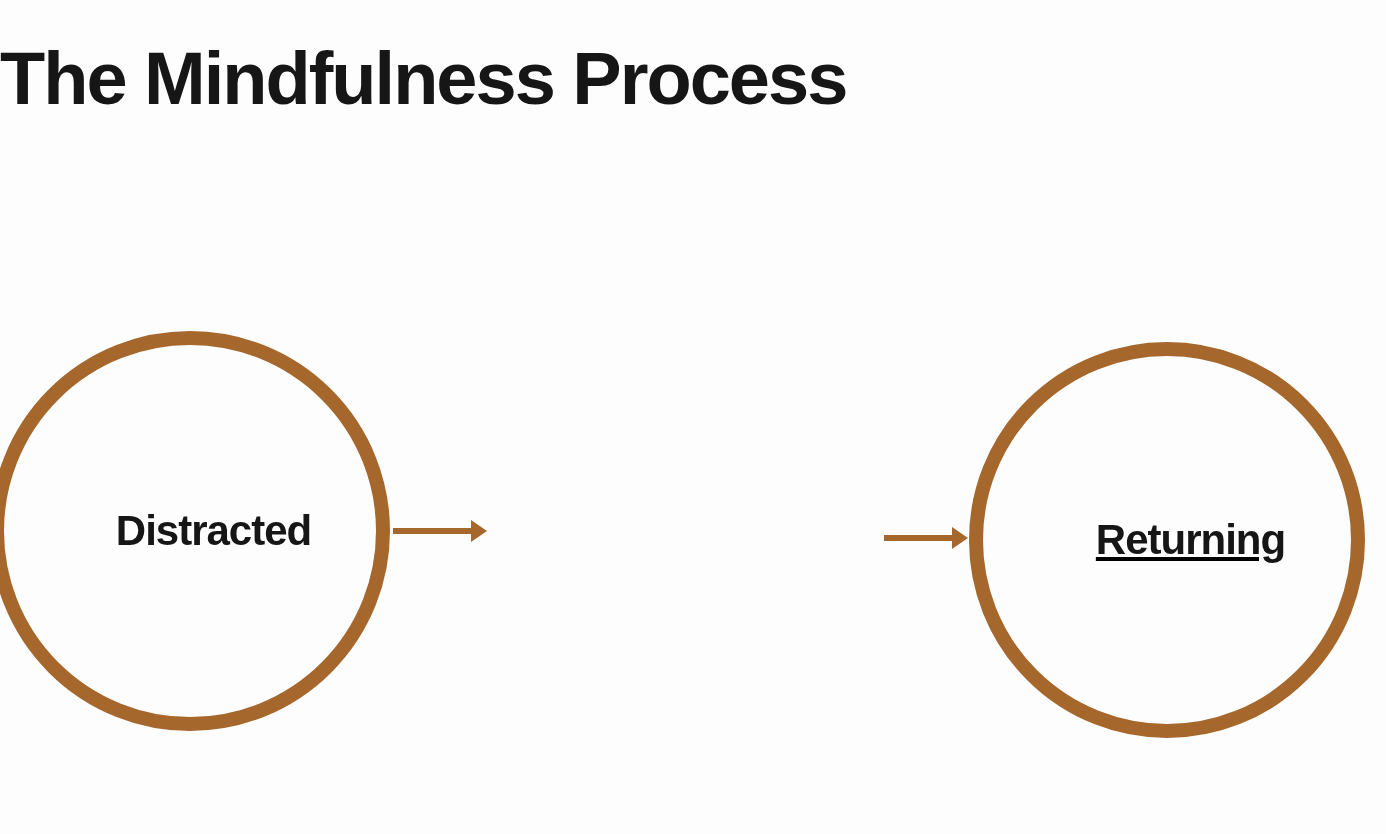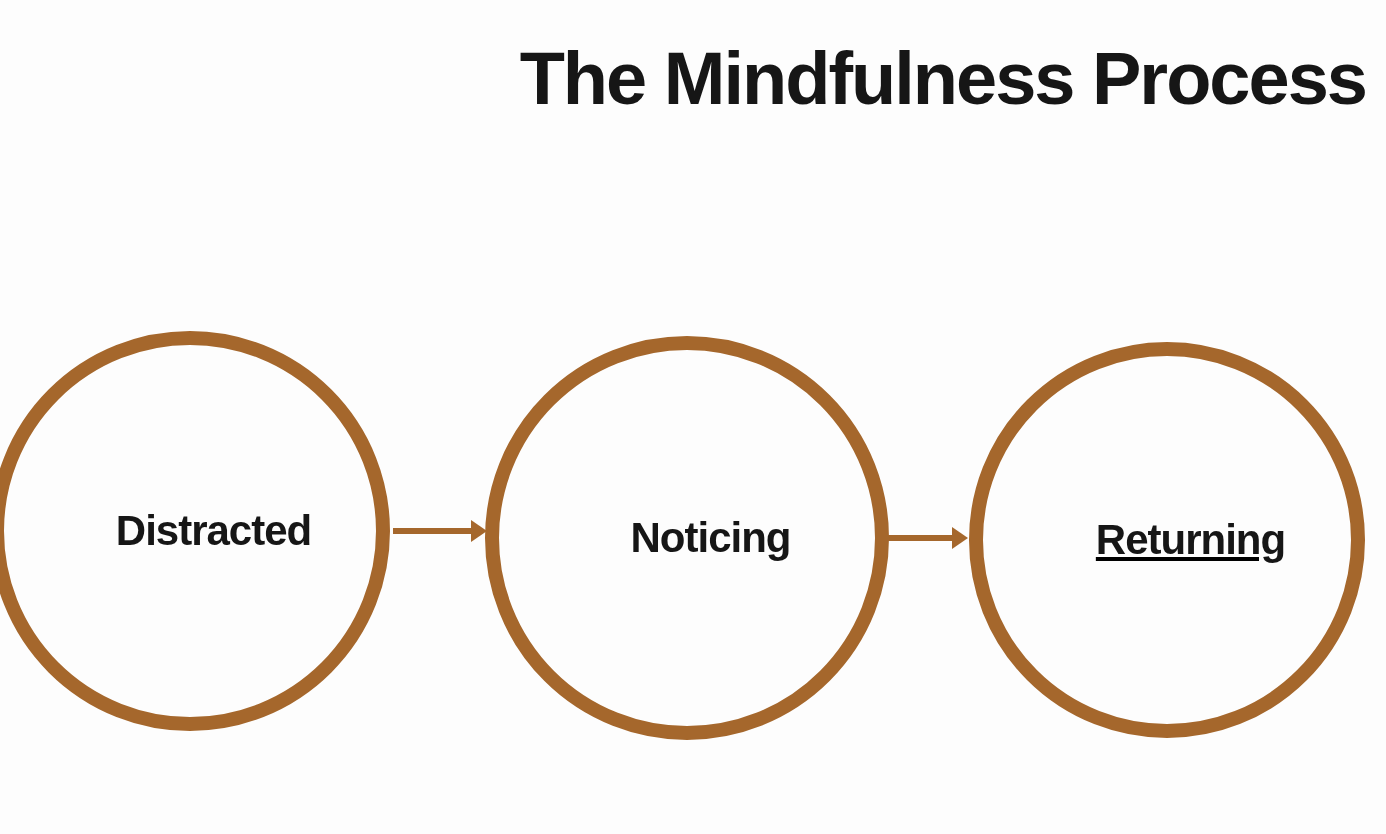--- a/index.html
+++ b/index.html
@@ -19,21 +19,21 @@
     position: relative;
     width: 1386px;
     height: 834px;
     background: var(--background);
   }
   .title {
     position: absolute;
     top: 36px;
     left: 0;
     width: 1366px;
-    text-align: right;
+    text-align: left;
     font-size: 74px;
     font-weight: bold;
     letter-spacing: -2px;
     color: var(--text);
     line-height: 1.15;
   }
   .circle {
     position: absolute;
     border: 14px solid var(--accent-brown);
     border-radius: 50%;
@@ -83,23 +83,20 @@
 
   <div class="circle circle-1">
     <span class="step-label">Distracted</span>
   </div>
 
   <div class="arrow arrow-1">
     <span class="arrow-shaft"></span>
     <span class="arrow-head"></span>
   </div>
 
-  <div class="circle circle-2">
-    <span class="step-label">Noticing</span>
-  </div>
 
   <div class="arrow arrow-2">
     <span class="arrow-shaft"></span>
     <span class="arrow-head"></span>
   </div>
 
   <div class="circle circle-3">
     <span class="step-label">Returning</span>
   </div>
 

